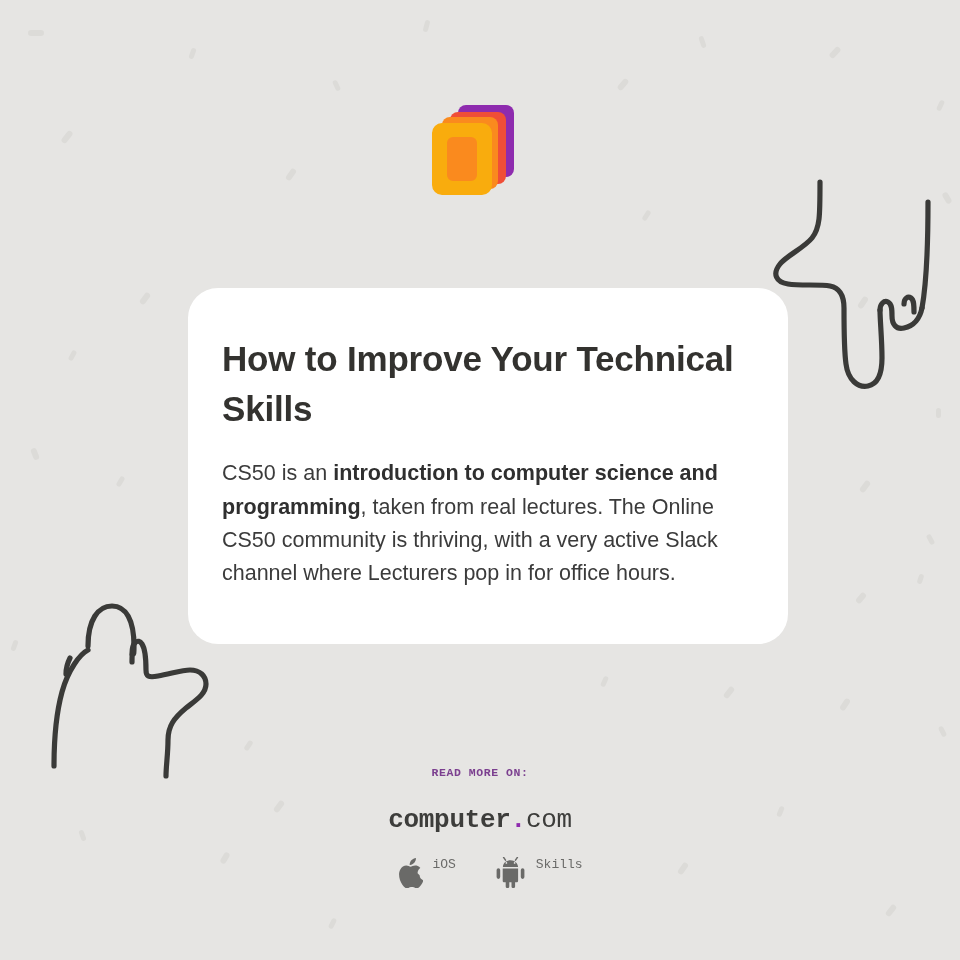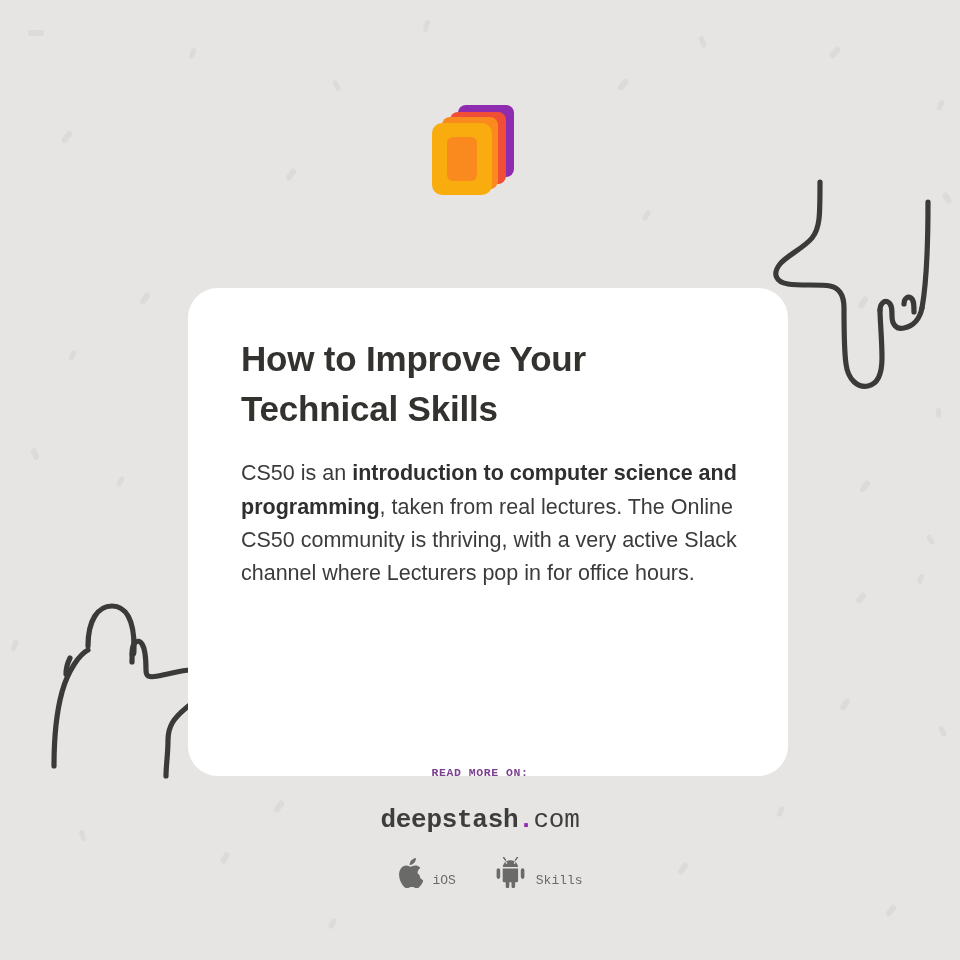--- a/index.html
+++ b/index.html
@@ -38,25 +38,25 @@
     left:430px; top:103px;
     width:86px; height:96px;
     z-index:3;
   }
   #brand-logo svg { width:100%; height:100%; display:block; }
 
   
   #quote-card {
     position:absolute;
     left:188px; top:288px;
-    width:600px; height:488px;
+    width:600px; height:356px;
     background:#ffffff;
     border-radius:30px;
     z-index:4;
-    padding:46px 50px 0 53px;
+    padding:46px 50px 0 34px;
   }
   #card-title {
     font-size:35px;
     font-weight:bold;
     line-height:1.42;
     color:#33322f;
     letter-spacing:-0.2px;
     margin-bottom:24px;
   }
   #card-body {
@@ -93,21 +93,21 @@
   #platform-row {
     margin-top:22px;
     display:flex;
     justify-content:center;
     align-items:center;
     gap:38px;
     padding-left:20px;
   }
   .platform-item {
     display:flex;
-    align-items:flex-end;
+    align-items:flex-start;
     gap:9px;
   }
   .platform-item svg { display:block; fill:#6a6a68; }
   .platform-label {
     font-size:13px;
     color:#6a6a68;
   }
 </style>
 </head>
 <body>
@@ -184,21 +184,21 @@
 
 <div id="quote-card">
   <h1 id="card-title">How to Improve Your Technical Skills</h1>
   <p id="card-body"><span>CS50 is an </span><b>introduction to computer science and programming</b><span>, taken from real lectures. The Online CS50 community is thriving, with a very active Slack channel where Lecturers pop in for office hours.</span></p>
 </div>
 
 <div id="footer">
   <div id="read-more-label">READ MORE ON:</div>
 
   <div id="site-name">
-    <span class="ds-bold">deepstash</span><span class="ds-dot">.</span><span class="ds-tld">com</span>
+    <span class="ds-bold">computer</span><span class="ds-dot">.</span><span class="ds-tld">com</span>
   </div>
 
   <div id="platform-row">
     <div class="platform-item">
       <span>
         <svg width="26" height="31" viewBox="0 0 26 31" xmlns="http://www.w3.org/2000/svg">
           <path d="M20.6 16.2c0-3.4 2.7-5 2.8-5.1-1.5-2.3-3.9-2.6-4.8-2.6-2-.2-4 1.2-5 1.2-1 0-2.6-1.2-4.3-1.2C7 8.5 4.6 10 3.3 12.4c-2.6 4.6-.7 11.4 1.9 15.1 1.3 1.8 2.8 3.9 4.8 3.8 1.9-.1 2.6-1.2 4.9-1.2 2.3 0 2.9 1.2 4.9 1.2 2 0 3.3-1.8 4.6-3.7 1.4-2.1 2-4.2 2-4.3-.1 0-3.8-1.5-3.8-5.1zM17.3 5.8C18.4 4.5 19.1 2.7 18.9.9c-1.5.1-3.4 1-4.5 2.3-1 1.1-1.9 3-1.7 4.7 1.7.2 3.4-.8 4.6-2.1z"></path>
         </svg>
       </span>
       <span class="platform-label">iOS</span>

